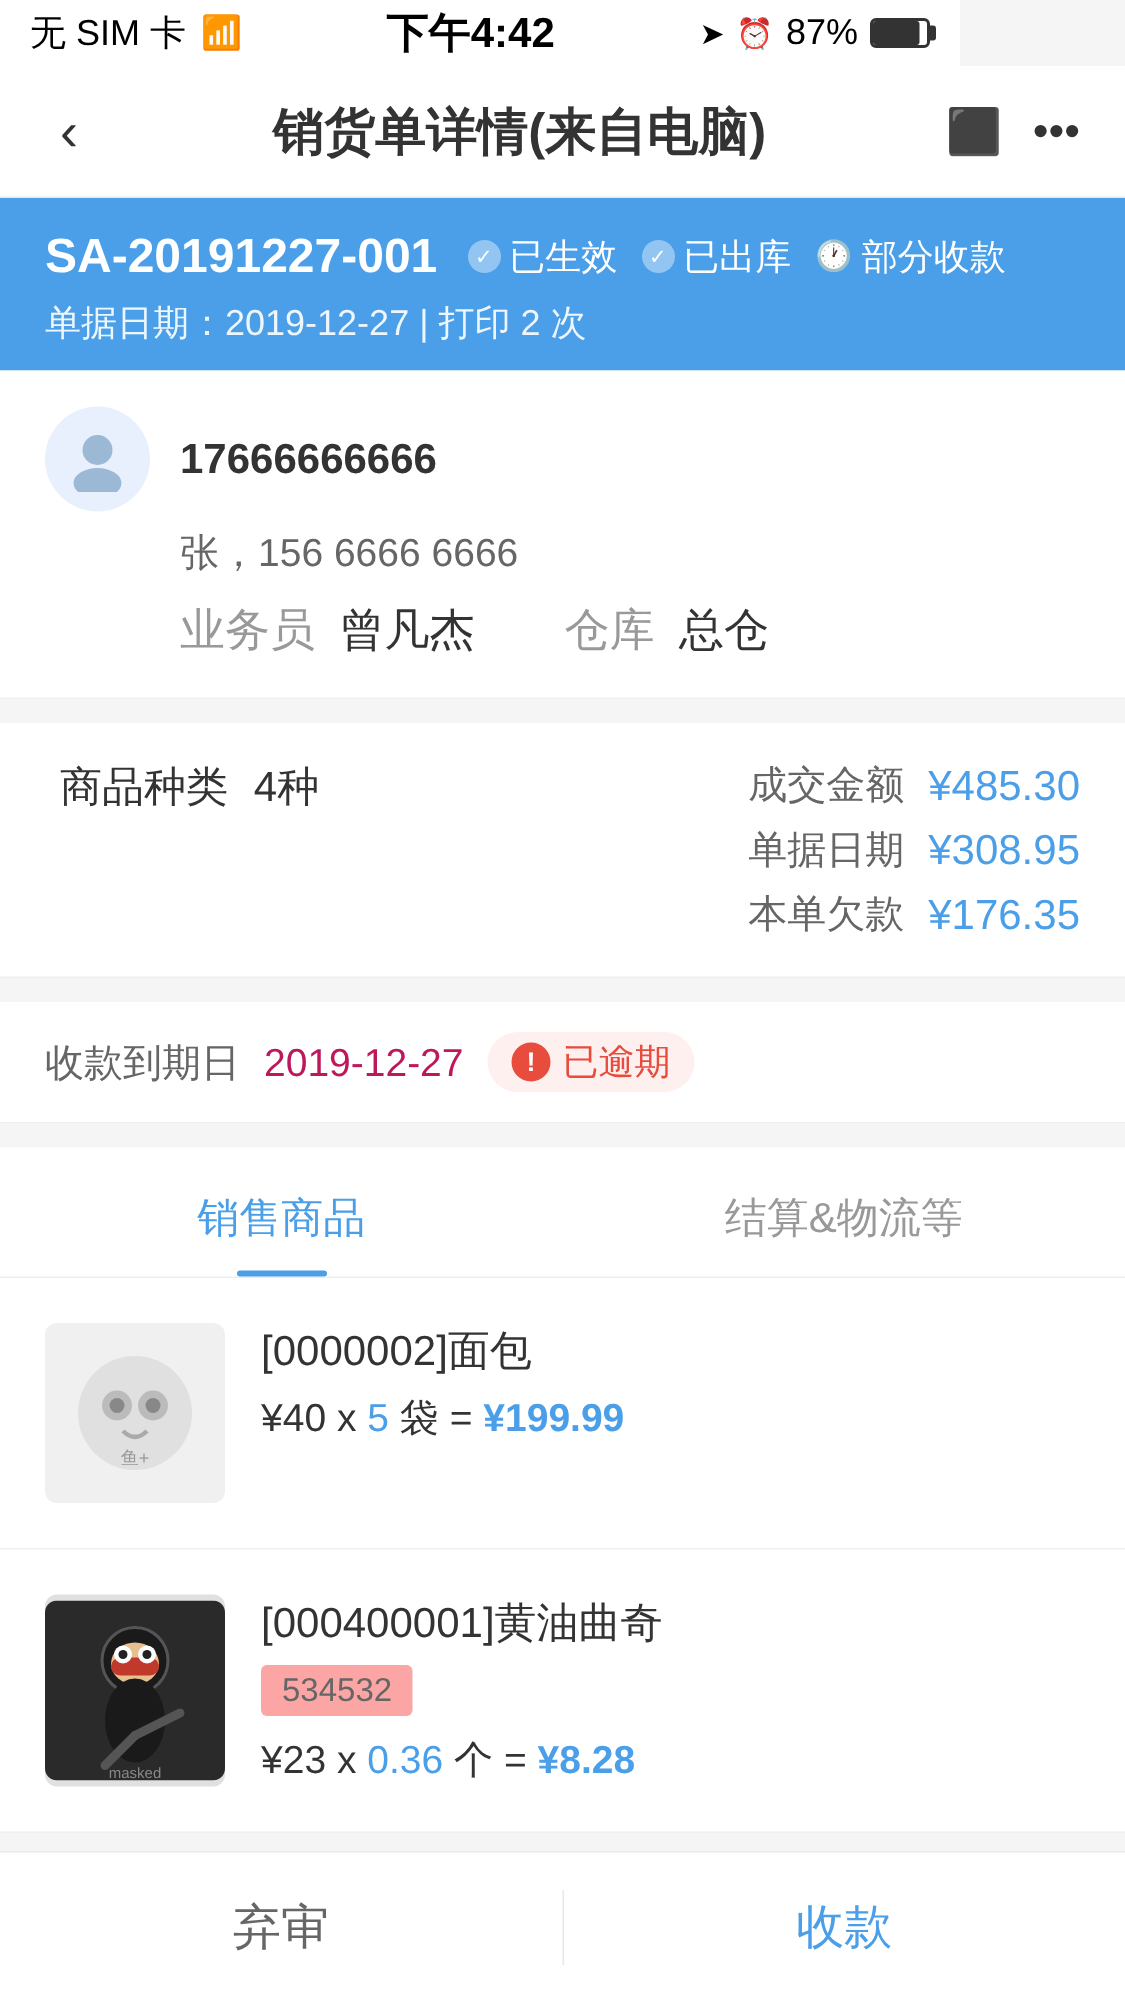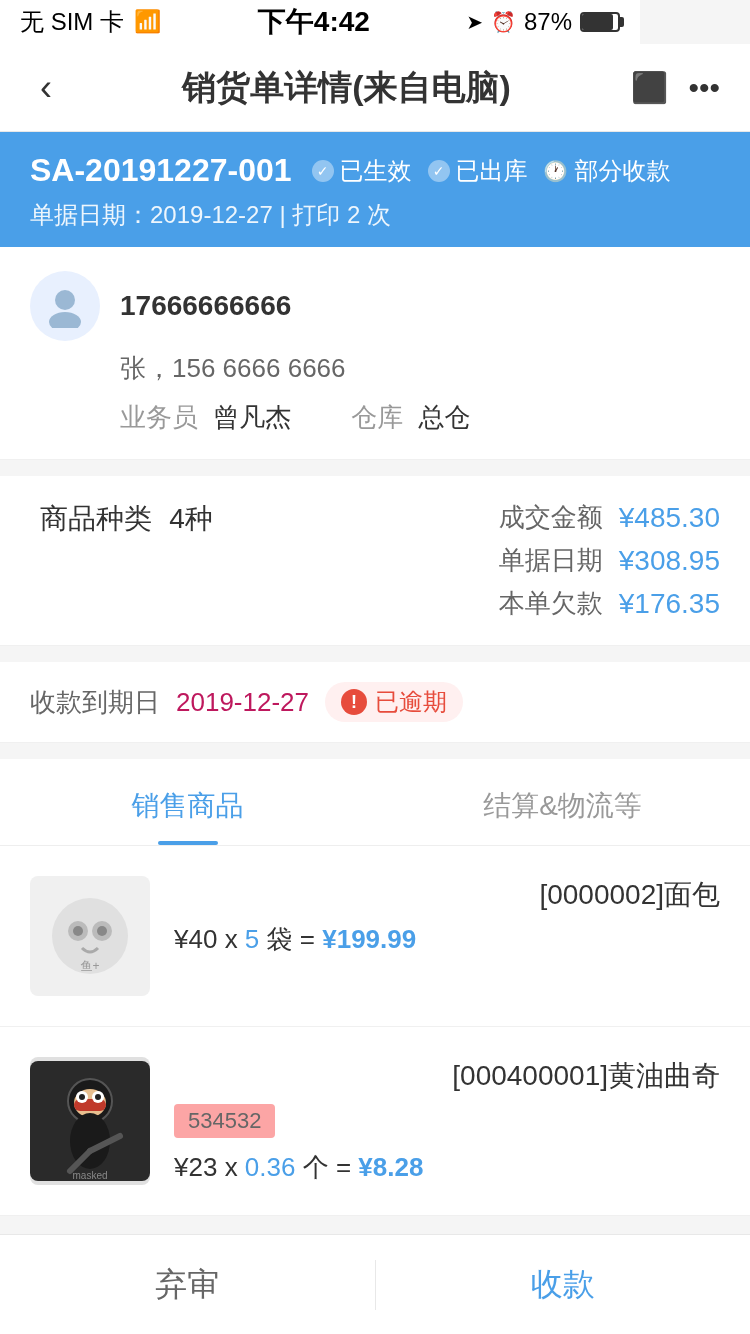--- a/index.html
+++ b/index.html
@@ -169,21 +169,21 @@
     .customer-sub {
       font-size: 26px;
       color: #666;
       margin-left: 90px;
       margin-bottom: 14px;
     }
     .customer-info-row {
       display: flex;
       align-items: center;
       margin-left: 90px;
-      font-size: 26px;
+      font-size: 30px;
       color: #666;
       gap: 60px;
     }
     .info-label { color: #999; }
     .info-value { color: #333; margin-left: 8px; }
 
     
     .stats-section {
       background: #fff;
       padding: 24px 30px;
@@ -341,21 +341,20 @@
       align-items: center;
       justify-content: center;
     }
     .product-info {
       flex: 1;
     }
     .product-name {
       font-size: 28px;
       color: #333;
       margin-bottom: 8px;
-      text-align: right;
     }
     .product-sku {
       display: inline-block;
       background: #fca5a5;
       color: #666;
       font-size: 22px;
       padding: 4px 14px;
       border-radius: 4px;
       margin-bottom: 12px;
     }

